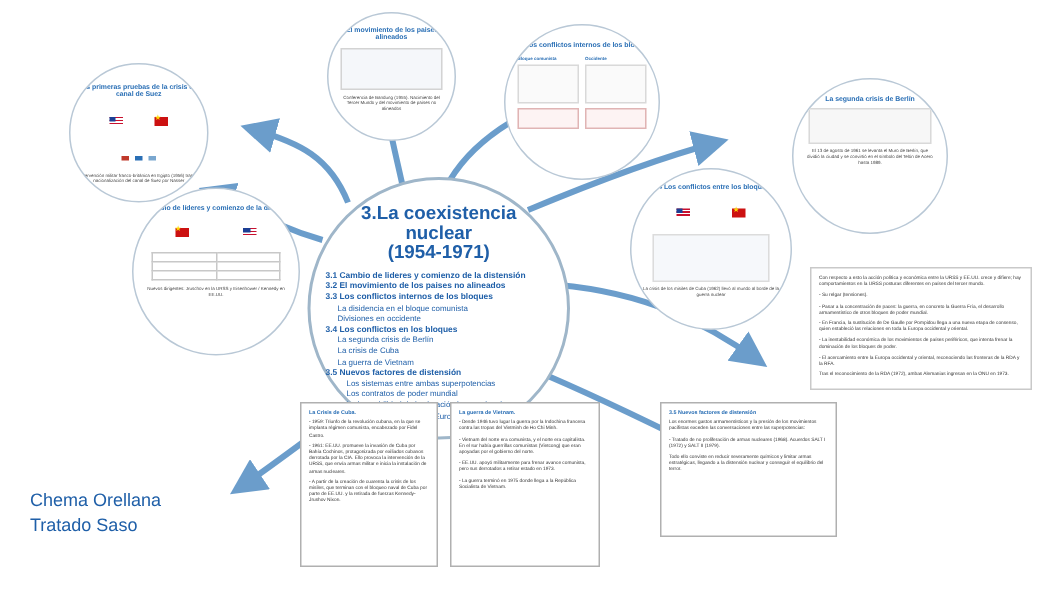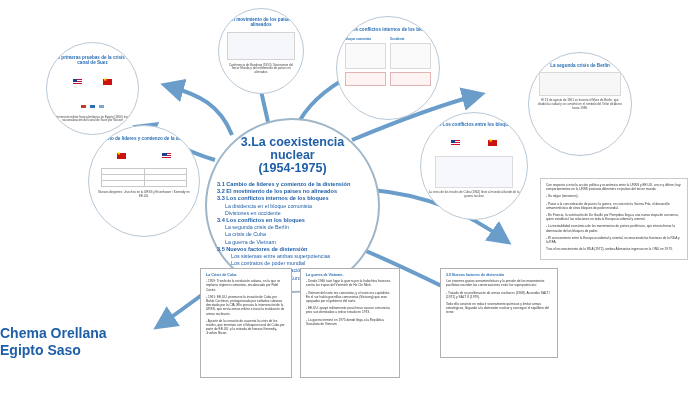--- a/index.html
+++ b/index.html
@@ -50,22 +50,22 @@
   
   .box{
     border:1px solid #b0b0b0;background:#fff;
     color:#333;font-size:3.2px;line-height:4.2px;
     padding:4px 5px;box-sizing:border-box;overflow:hidden;
   }
   .box .bh{color:#2a6fb5;font-weight:bold;font-size:3.6px;display:block;margin-bottom:2px;}
   .box p{margin:0 0 3px 0;}
 
   .author{
-    position:absolute;left:0;top:325px;
-    color:#1f5fa8;font-weight:bold;font-size:14px;line-height:17px;
+    position:absolute;left:20px;top:325px;
+    color:#1f5fa8;font-weight:normal;font-size:12px;line-height:17px;
   }
 
   .mini-flag{display:inline-block;width:9px;height:6px;vertical-align:middle;}
   .usa{background:linear-gradient(#c8102e 0 16%,#fff 16% 33%,#c8102e 33% 50%,#fff 50% 66%,#c8102e 66% 83%,#fff 83% 100%);position:relative;}
   .usa::before{content:"";position:absolute;left:0;top:0;width:45%;height:55%;background:#1c3f94;}
   .ussr{background:#cc1111;position:relative;}
   .ussr::before{content:"★";position:absolute;left:0px;top:-3px;color:#ffd700;font-size:5px;}
 
   .tiny-tbl{width:100%;border-collapse:collapse;font-size:2.6px;}
   .tiny-tbl td{border:.4px solid #c8c8c8;padding:1px;color:#555;}
@@ -92,21 +92,21 @@
       <path d="M352,245 C400,265 440,285 470,300"></path>
       <path d="M258,292 C250,310 246,320 244,330"></path>
       <path d="M222,280 C195,300 175,315 160,325"></path>
     </g>
   </svg>
 
   <div class="node center-circle">
     <div class="center-title">
       <div>3.La coexistencia</div>
       <div>nuclear</div>
-      <div>(1954-1975)</div>
+      <div>(1954-1971)</div>
     </div>
     <div class="center-list">
       <div class="l1">3.1 Cambio de lideres y comienzo de la distensión</div>
       <div class="l1">3.2 El movimiento de los paises no alineados</div>
       <div class="l1">3.3 Los conflictos internos de los bloques</div>
       <div class="l2">La disidencia en el bloque comunista</div>
       <div class="l2">Divisiones en occidente</div>
       <div class="l1">3.4 Los conflictos en los bloques</div>
       <div class="l2">La segunda crisis de Berlín</div>
       <div class="l2">La crisis de Cuba</div>
@@ -231,16 +231,16 @@
     <p>- Su relgar (tensiones).</p>
     <p>- Pasar a la concentración de paces: la guerra, en concreto la Guerra Fría, el desarrollo armamentístico de otros bloques de poder mundial.</p>
     <p>- En Francia, la sustitución de De Gaulle por Pompidou llega a una nueva etapa de consenso, quien estableció las relaciones en toda la Europa occidental y oriental.</p>
     <p>- La inestabilidad económica de los movimientos de países periféricos, que intenta frenar la dominación de los bloques de poder.</p>
     <p>- El acercamiento entre la Europa occidental y oriental, reconociendo las fronteras de la RDA y la RFA.</p>
     <p>Tras el reconocimiento de la RDA (1972), ambas Alemanias ingresan en la ONU en 1973.</p>
   </div>
 
   <div class="author">
     <div>Chema Orellana</div>
-    <div>Egipto Saso</div>
+    <div>Tratado Saso</div>
   </div>
 
 </div>
 
 </body></html>

